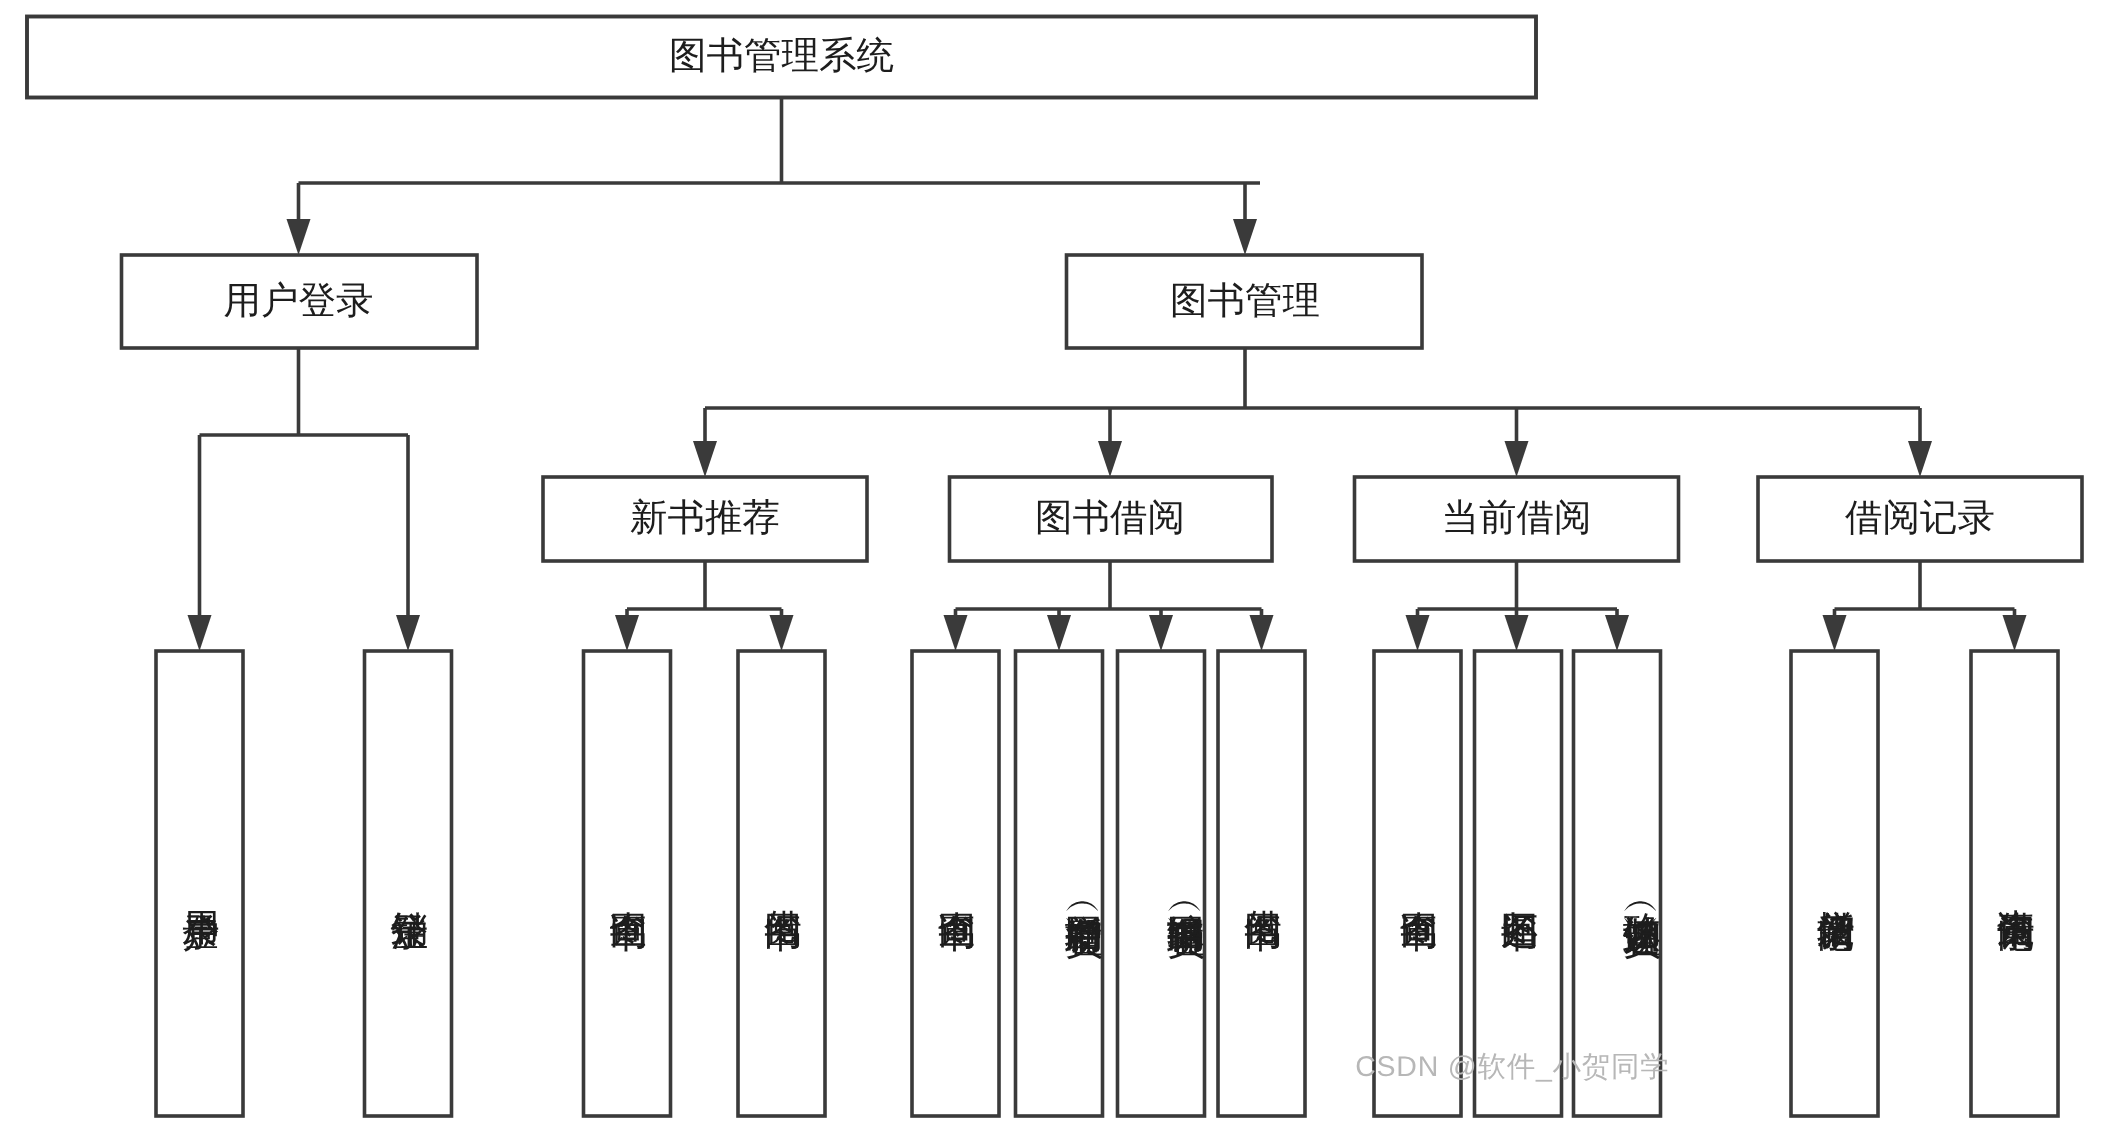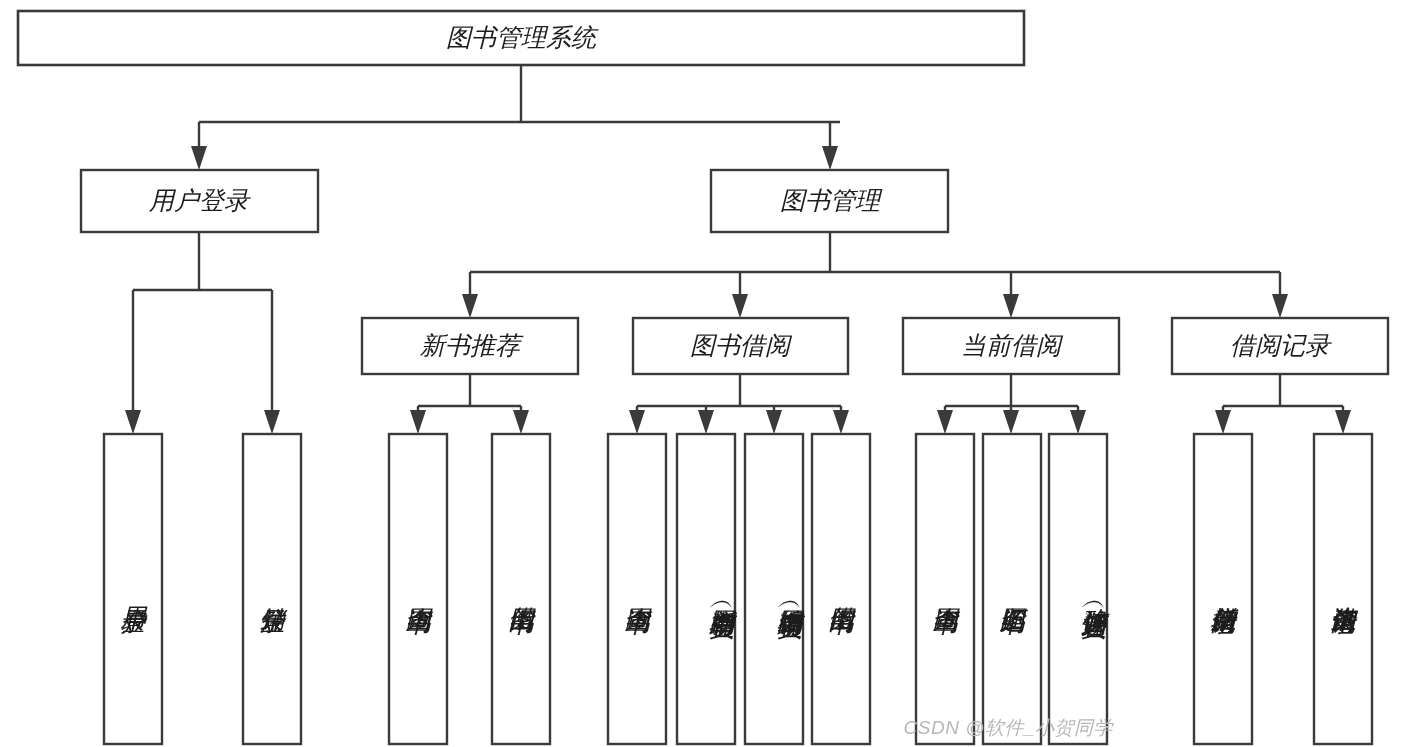--- a/index.html
+++ b/index.html
@@ -11,21 +11,20 @@
     width: 1405px;
     height: 747px;
     font-family: "Liberation Sans", "DejaVu Sans", sans-serif;
     overflow: hidden;
   }
   #diagram-root {
     position: relative;
     width: 1121px;
     height: 747px;
     background: #ffffff;
-    font-style: italic;
   }
   svg.diagram {
     position: absolute;
     left: 0;
     top: 0;
     width: 1405px;
     height: 747px;
     display: block;
   }
   .node-box {
@@ -67,21 +66,21 @@
     line-height: 1.08;
     color: #1d1d1d;
     letter-spacing: 1px;
     white-space: nowrap;
     pointer-events: none;
     user-select: none;
   }
   .watermark {
     position: absolute;
     right: 8px;
-    bottom: 6px;
+    bottom: 23px;
     font-family: "Liberation Sans", "DejaVu Sans", sans-serif;
     font-size: 19px;
     color: #b7b7b7;
     letter-spacing: 0.5px;
     white-space: nowrap;
     margin-left: 36px;
   }
 </style>
 </head>
 <body>

